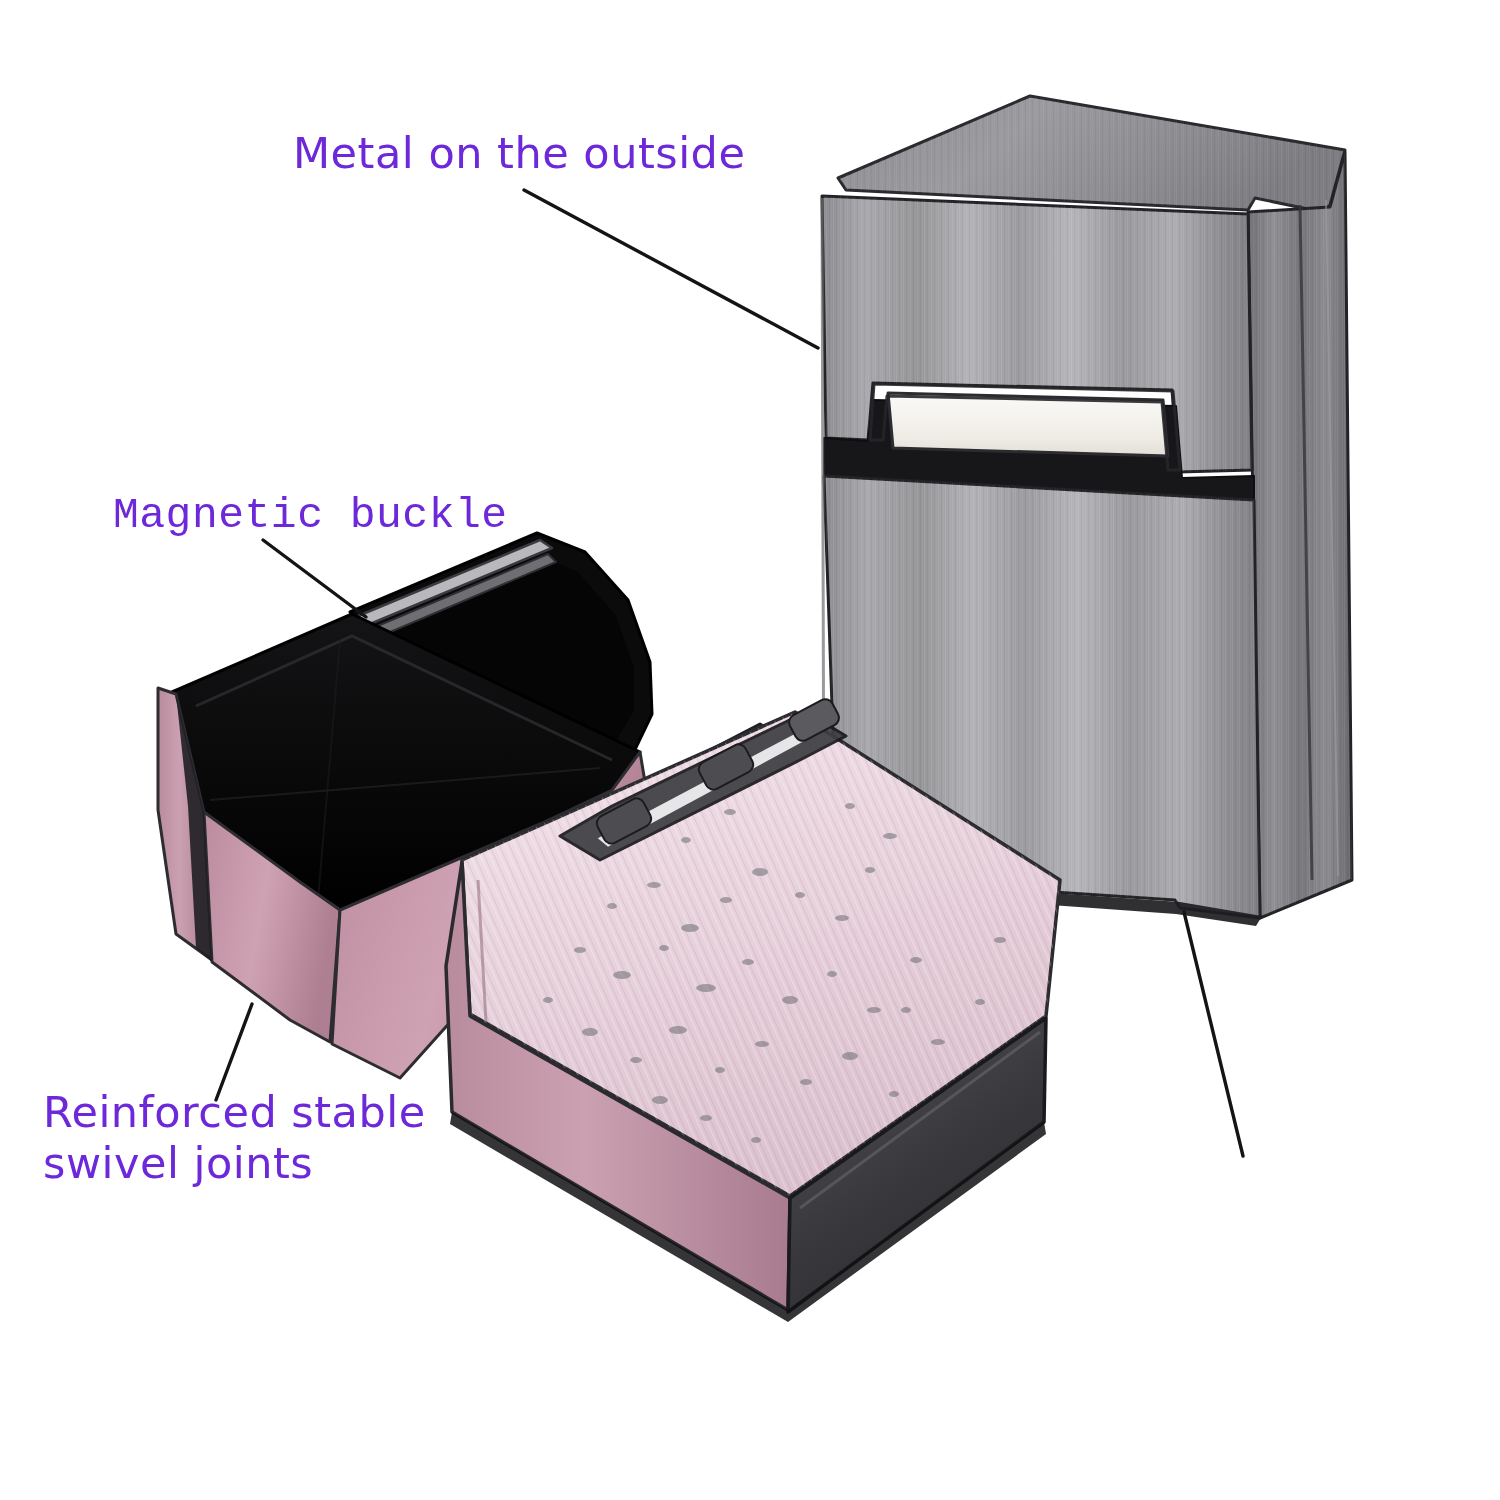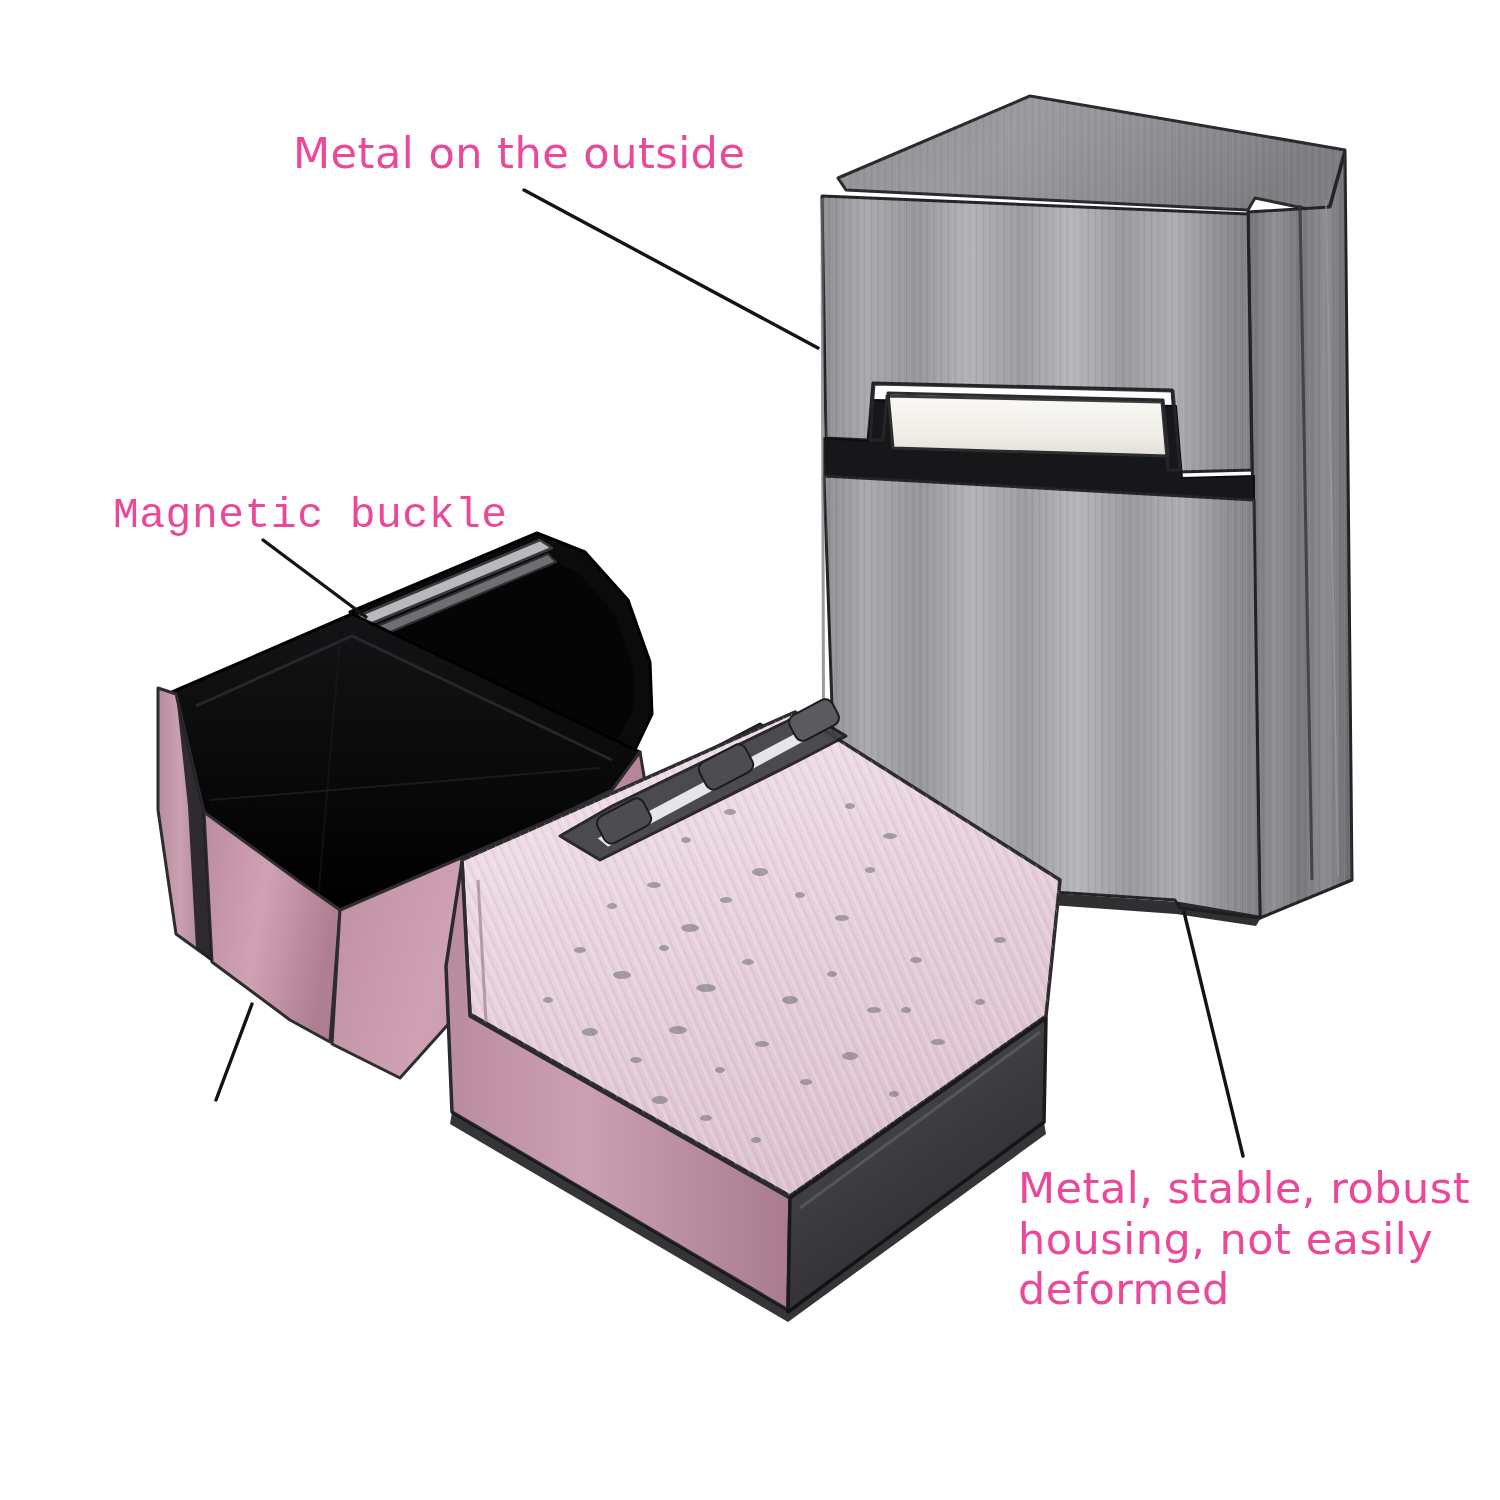--- a/index.html
+++ b/index.html
@@ -21,21 +21,21 @@
   }
   #art {
     position: absolute;
     left: 0;
     top: 0;
     width: 1500px;
     height: 1500px;
   }
   .callout {
     position: absolute;
-    color: #ec4899;
+    color: #6d28d9;
     font-family: "DejaVu Sans", sans-serif;
     font-weight: 400;
     letter-spacing: 0.5px;
     line-height: 1.18;
     white-space: pre-line;
     -webkit-font-smoothing: antialiased;
     text-shadow:
        0.6px 0 0 rgba(255,255,255,0.55),
       -0.6px 0 0 rgba(255,255,255,0.55);
   }
@@ -276,18 +276,17 @@
       <line x1="263" y1="540" x2="366" y2="617"></line>
       <line x1="252" y1="1004" x2="216" y2="1100"></line>
       <line x1="1184" y1="912" x2="1243" y2="1156"></line>
     </g>
   </svg>
 
   <div class="callout" id="lbl-metal-outside">Metal on the outside</div>
 
   <div class="callout" id="lbl-magnetic-buckle">Magnetic buckle</div>
 
-
-  <div class="callout" id="lbl-robust-housing">Metal, stable, robust
-housing, not easily
-deformed</div>
+  <div class="callout" id="lbl-swivel-joints">Reinforced stable
+swivel joints</div>
+
 
 </div>
 
 </body></html>

